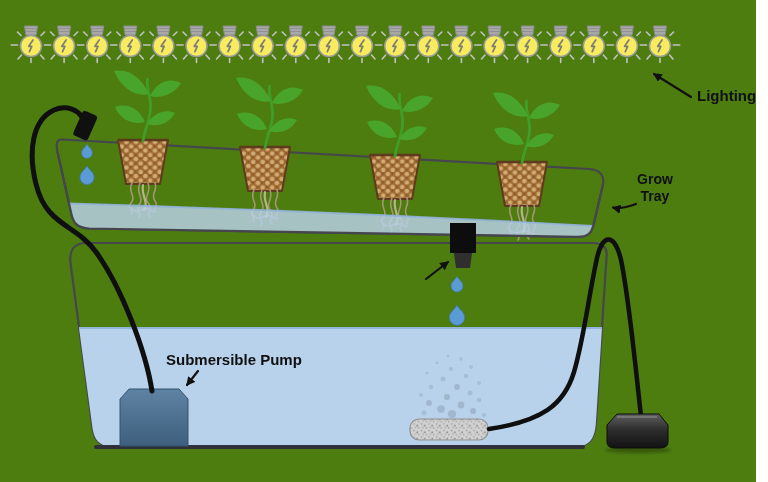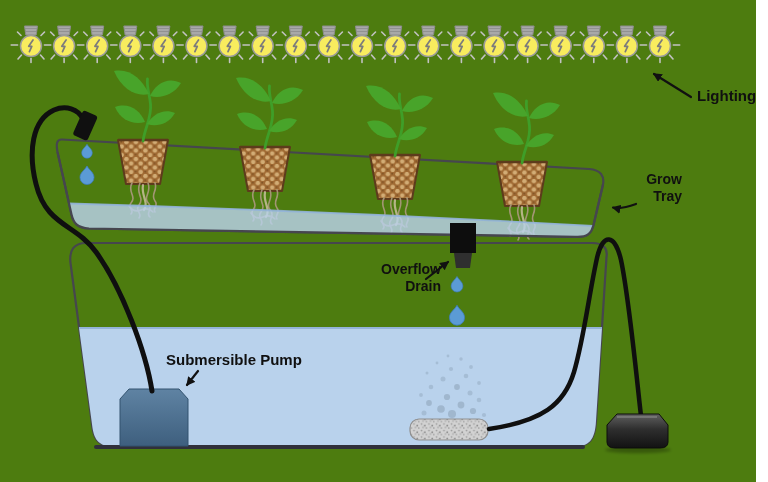--- a/index.html
+++ b/index.html
@@ -2,21 +2,21 @@
 <html style="--label: #101010; --outline: #46464e; --water: #b9d2ec; --waterEdge: #94b4da; --leaf: #48a42a; --stem: #3f9e28; --pot: #a06a33; --potDot: #d7b47c; --potEdge: #5d3b1c; --root: #a8987a; --rootLight: #cfc3a4; --droplet: #5b9bd5; --dropletEdge: #3c7cc0; --tube: #0f0f0f; --pumpTop: #5f83a3; --pumpBottom: #3e5f7e; --airTop: #606060; --airBottom: #121212; --bulb: #f8ec5e; --bulbEdge: #9b9b9b; --cap: #a8a8a8; --ray: #c2c2c2; --bolt: #7c7c7c; --stone: #d2d2d2; --bubble: #8fa5ba;"><head>
 <meta charset="utf-8">
 <style>
   html,body{margin:0;padding:0;background:#fff;}
   .stage{position:relative;width:756px;height:482px;background:#4d7c0f;overflow:hidden;
          font-family:"Liberation Sans",sans-serif;text-decoration:underline;}
   .stage svg{position:absolute;left:0;top:0;}
   .label{position:absolute;font-weight:700;color:var(--label,#101010);white-space:nowrap;
          font-size:15px;line-height:1.22;}
   .label.small{font-size:14px;}
-  .label.center{white-space:normal;text-align:right;}
+  .label.center{white-space:normal;text-align:center;}
   .outline-stroke{stroke:var(--outline);stroke-width:2.2;fill:none;}
   .tube{stroke:var(--tube);fill:none;stroke-linecap:round;}
   .arrow-line{stroke:#111;stroke-width:2.2;fill:none;stroke-linecap:round;}
   .water-fill{fill:var(--water);}
   .water-line{stroke:var(--waterEdge);fill:none;}
   .leaf{fill:var(--leaf);}
   .stem{stroke:var(--stem);stroke-width:2.8;fill:none;stroke-linecap:round;}
   .root{stroke:var(--root);stroke-width:1.6;fill:none;stroke-linecap:round;opacity:.95;}
   .root2{stroke:var(--rootLight);stroke-width:2.2;fill:none;stroke-linecap:round;opacity:.8;}
   .ray{stroke:var(--ray);stroke-width:1.6;stroke-linecap:round;}
@@ -205,15 +205,14 @@
         <use href="#bulb-def" transform="translate(527.6,45.5)"></use>
         <use href="#bulb-def" transform="translate(560.7,45.5)"></use>
         <use href="#bulb-def" transform="translate(593.8,45.5)"></use>
         <use href="#bulb-def" transform="translate(626.9,45.5)"></use>
         <use href="#bulb-def" transform="translate(660.0,45.5)"></use>
       </g>
 </svg>
 
 <div class="label" style="left:697px;top:87px;">Lighting</div>
 <div class="label small center" style="left:628px;top:171px;width:54px;">Grow Tray</div>
-<div class="label small center" style="left:353px;top:261px;width:88px;">Overflow Drain</div>
 <div class="label" style="left:166px;top:351px;text-align:center;">Submersible Pump</div>
 </div>
 
 </body></html>

